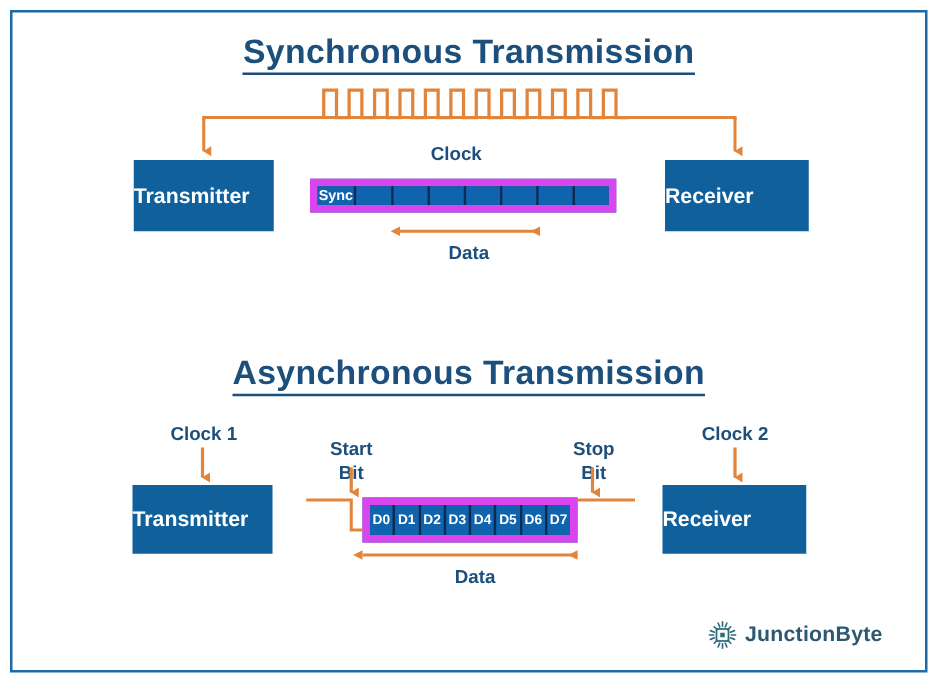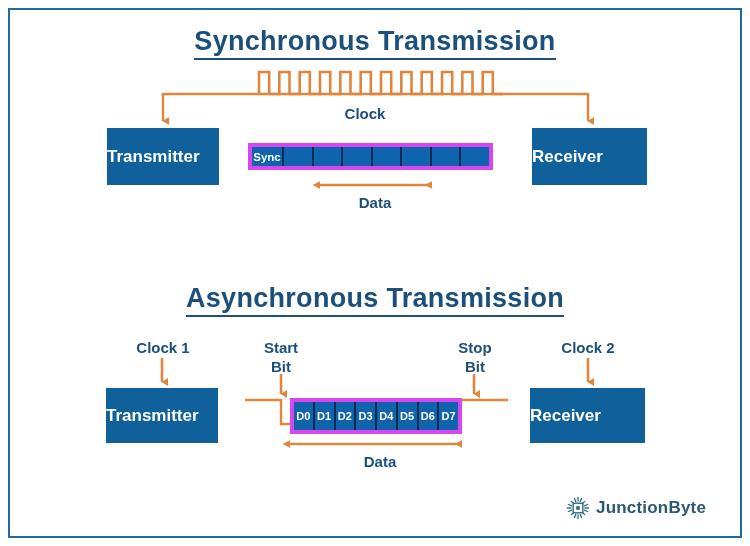--- a/index.html
+++ b/index.html
@@ -52,26 +52,27 @@
   .plain-label {
     position: absolute;
     color: #1d4f7c;
     font-size: 15px;
     text-align: center;
     white-space: nowrap;
   }
   .plain-label.two-line {
     line-height: 1.25;
     white-space: normal;
+    margin-top: 12px;
   }
   .frame-cells {
     position: absolute;
     display: flex;
     background: #17458a;
-    border: 4px solid #d946ef;
+    border: 6px solid #d946ef;
     box-sizing: border-box;
     justify-content: center;
   }
   .cell {
     background: #1063ad;
     border-right: 2px solid #0d2b52;
     box-sizing: border-box;
     display: flex;
     align-items: center;
     justify-content: center;
@@ -104,21 +105,21 @@
 <body>
 
 <div id="canvas">
 
   <div class="frame-border"></div>
 
   <div class="section-title" style="top:26px;">
     <span>Synchronous Transmission</span>
   </div>
 
-  <div class="plain-label" style="left:0;top:105px;width:730px;">Clock</div>
+  <div class="plain-label" style="left:0;top:115px;width:730px;">Clock</div>
 
   <div class="node-box" style="left:107px;top:128px;width:112px;height:57px;">
     <span>Transmitter</span>
   </div>
 
   <div class="node-box" style="left:532px;top:128px;width:115px;height:57px;">
     <span>Receiver</span>
   </div>
 
   <div class="frame-cells" id="sync-frame" style="left:248px;top:143px;width:245px;height:27px;">

